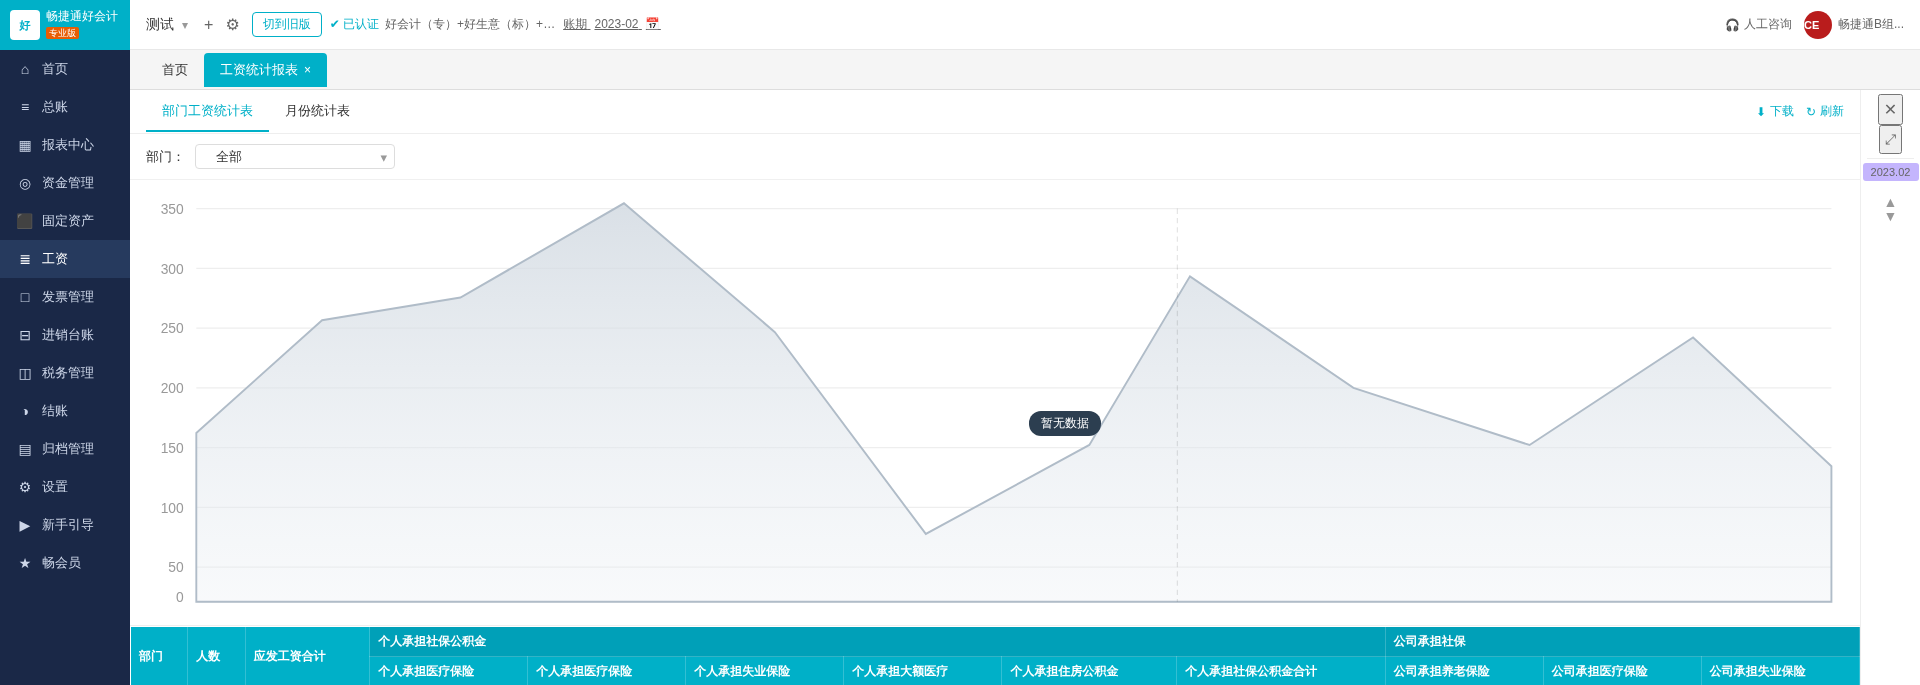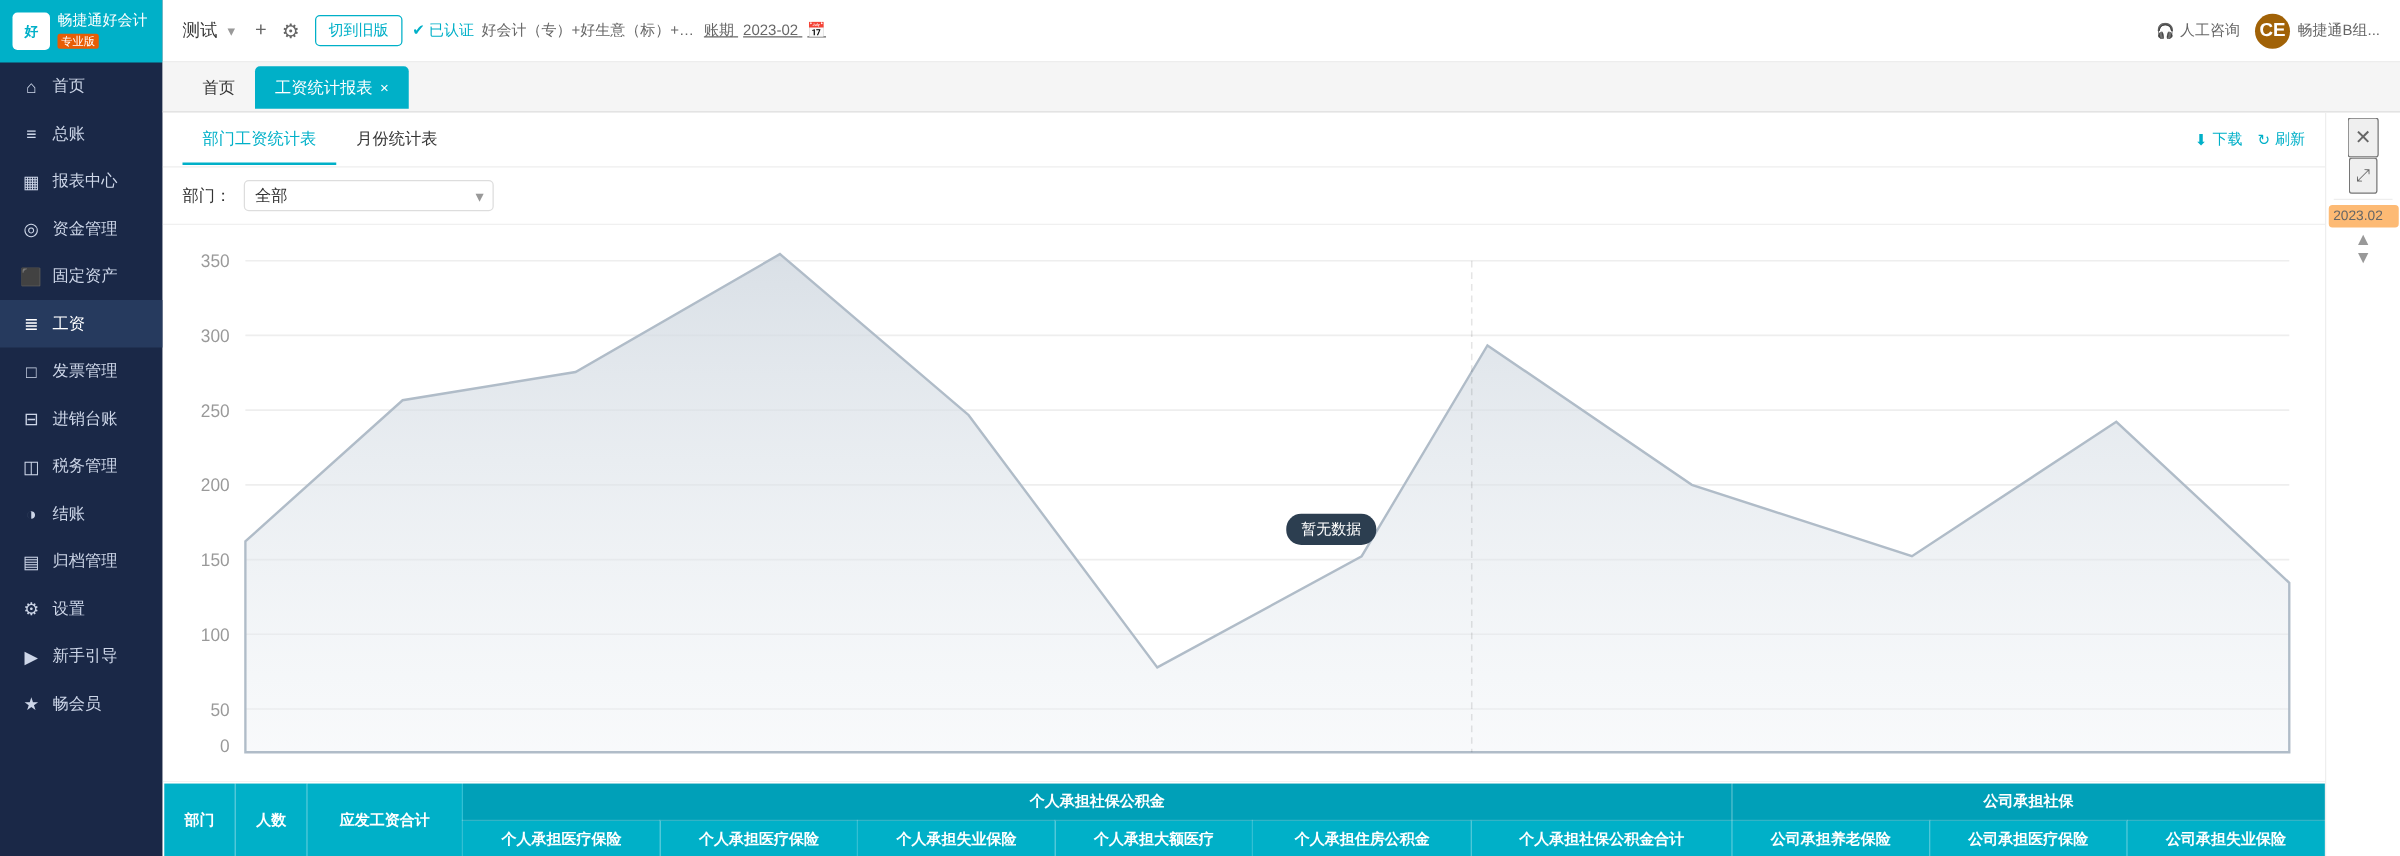--- a/index.html
+++ b/index.html
@@ -64,21 +64,21 @@
     .topbar-switch-btn {
       border: 1px solid #00b0c8; color: #00b0c8; background: white;
       padding: 3px 10px; border-radius: 4px; cursor: pointer; font-size: 12px;
     }
     .topbar-tags { display: flex; gap: 6px; font-size: 12px; }
     .tag-certified { color: #00b0c8; }
     .tag-normal { color: #666; }
     .topbar-period { color: #666; font-size: 12px; text-decoration: underline; }
     .topbar-right { margin-left: auto; display: flex; align-items: center; gap: 12px; }
     .topbar-right-btn { color: #666; font-size: 12px; display: flex; align-items: center; gap: 4px; cursor: pointer; }
-    .avatar { width: 28px; height: 28px; border-radius: 50%; background: #a16207; display: flex; align-items: center; justify-content: center; color: white; font-size: 15px; font-weight: bold; }
+    .avatar { width: 28px; height: 28px; border-radius: 50%; background: #b91c1c; display: flex; align-items: center; justify-content: flex-start; color: white; font-size: 11px; font-weight: bold; }
 
     
     .tabbar {
       background: #f5f5f5;
       display: flex;
       align-items: center;
       padding: 0 16px;
       border-bottom: 1px solid #ddd;
       height: 40px;
     }
@@ -124,21 +124,21 @@
     .subtab-actions { margin-left: auto; display: flex; gap: 12px; align-items: center; }
     .subtab-action-btn { color: #00b0c8; font-size: 12px; cursor: pointer; display: flex; align-items: center; gap: 4px; }
 
     
     .filter-bar {
       display: flex; align-items: center; padding: 10px 16px; gap: 10px;
       border-bottom: 1px solid #f0f0f0;
     }
     .filter-label { color: #333; font-size: 13px; }
     .filter-select {
-      border: 1px solid #ddd; border-radius: 4px; padding: 4px 24px 4px 8px;
+      border: 1px solid #ddd; border-radius: 4px; padding: 4px 24px 4px 20px;
       font-size: 13px; color: #333; background: white; cursor: pointer;
       appearance: none; width: 200px;
     }
     .filter-select-wrap { position: relative; }
     .filter-select-wrap::after {
       content: '▾'; position: absolute; right: 8px; top: 50%; transform: translateY(-50%);
       pointer-events: none; color: #999;
     }
 
     
@@ -165,21 +165,21 @@
     }
     .bottom-table {
       width: 100%;
       border-collapse: collapse;
       font-size: 12px;
     }
     .bottom-table th {
       background: #00b0c8;
       color: white;
       padding: 6px 8px;
-      text-align: center;
+      text-align: left;
       border: 1px solid rgba(255,255,255,0.2);
       white-space: nowrap;
     }
     .bottom-table th.group-header {
       background: #00a0b8;
     }
 
     
     .right-panel {
       width: 60px;
@@ -197,22 +197,22 @@
 
     
     .date-picker {
       width: 56px;
       display: flex;
       flex-direction: column;
       align-items: center;
     }
     .date-year {
       font-size: 11px; color: #666; padding: 3px 4px;
-      background: #fdba74; border-radius: 3px; width: 100%; 
-      margin-bottom: 2px;
+      background: #c4b5fd; border-radius: 3px; width: 100%; text-align: center;
+      margin-bottom: 14px;
     }
     .date-up-arrow, .date-down-arrow {
       font-size: 14px; color: #999; cursor: pointer; line-height: 1;
     }
     .date-months {
       display: flex; flex-direction: column; align-items: center; width: 100%;
     }
     .date-month {
       font-size: 11px; color: #666; padding: 2px 0; cursor: pointer; width: 100%; text-align: center;
     }

